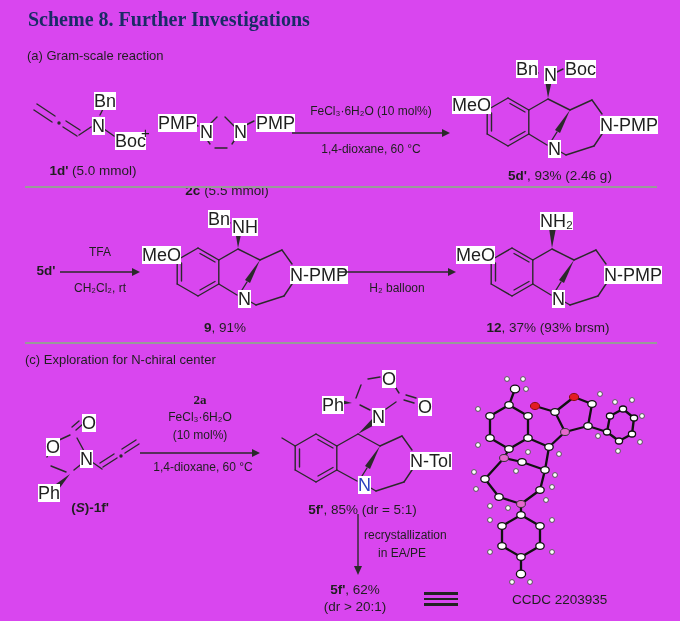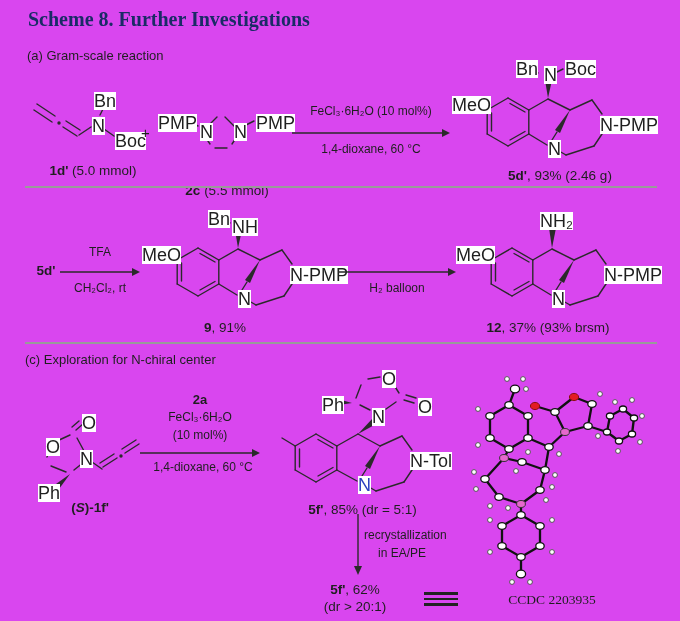--- a/index.html
+++ b/index.html
@@ -14,21 +14,21 @@
   .cap { position:absolute; font-size:13.5px; text-align:center; white-space:nowrap; }
   .cap .b { font-weight:bold; }
   .plus { position:absolute; font-size:15px; }
   .divider { position:absolute; height:2px; background:#9a9a9a; }
   svg.sk line { stroke:#2a2a2a; stroke-width:1.4; stroke-linecap:round; }
   svg.sk polygon.w { fill:#2a2a2a; stroke:none; }
   svg.sk circle.dot { fill:#2a2a2a; }
   svg.arr line { stroke:#2a2a2a; stroke-width:1.4; }
   svg.arr polygon { fill:#2a2a2a; }
   .atxt { position:absolute; text-align:center; font-size:12px; white-space:nowrap; }
-  .atxt.b { font-weight:bold; font-size:13px; }
+  .atxt.b { font-weight:bold; font-size:13px;font-family:Liberation Serif, serif; }
   .ortep line { stroke:#111; stroke-width:2.3; stroke-linecap:round; }
   .ortep ellipse.c { fill:#fff; stroke:#111; stroke-width:1.3; }
   .ortep circle.h { fill:#fff; stroke:#555; stroke-width:1; }
   .ortep ellipse.o { fill:#e31b23; stroke:#8a0f0f; stroke-width:1; }
   .ortep ellipse.n { fill:#e668cc; stroke:#333; stroke-width:1; }
   .ident { position:absolute; }
   .ident div { height:2.5px; background:#222; margin-bottom:3px; width:34px; }
 </style>
 </head>
 <body>
@@ -304,21 +304,21 @@
     <span class="b">5f'</span><span>, 62%</span>
   </div>
   <div class="cap" style="left:285px; top:599px; width:140px;">(dr &gt; 20:1)</div>
 
   <div class="ident" style="left:424px; top:592px;">
     <div></div>
       <div></div>
       <div></div>
   </div>
 
-  <div class="cap" style="left:492px; top:592px; width:120px; text-align:center;font-family:Liberation Serif, serif;">CCDC 2203935</div>
+  <div class="cap" style="left:512px; top:592px; width:120px; text-align:left;">CCDC 2203935</div>
 
   <div class="struct" style="left:460px; top:372px; width:185px; height:215px;">
     <svg class="ortep" width="185" height="215" viewBox="0 0 185 215">
 
       <line x1="49" y1="33" x2="68" y2="44"></line>
         <line x1="68" y1="44" x2="68" y2="66"></line>
       <line x1="68" y1="66" x2="49" y2="77"></line>
         <line x1="49" y1="77" x2="30" y2="66"></line>
       <line x1="30" y1="66" x2="30" y2="44"></line>
         <line x1="30" y1="44" x2="49" y2="33"></line>

